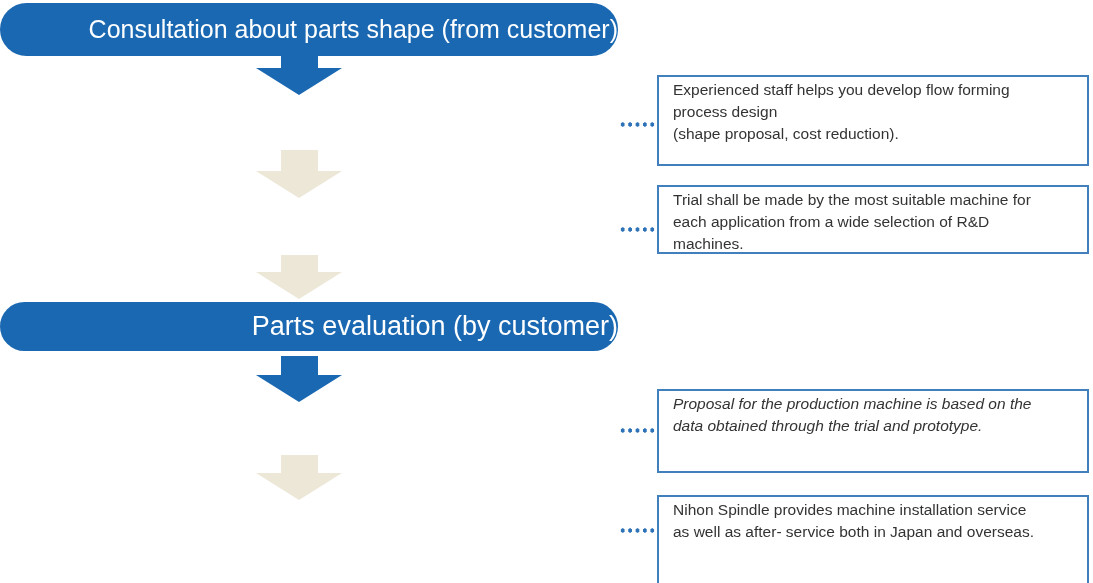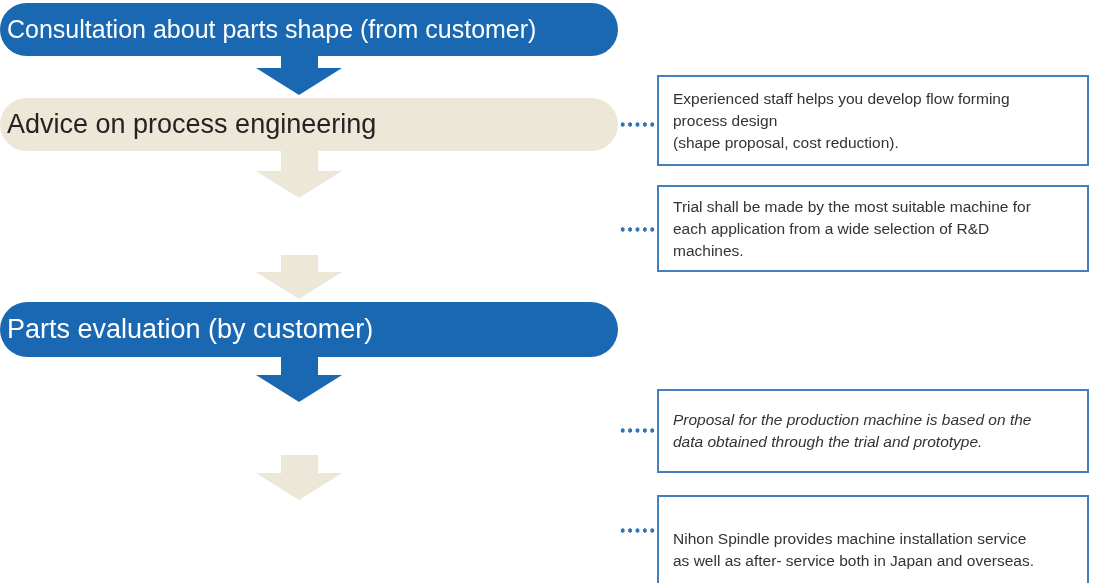--- a/index.html
+++ b/index.html
@@ -16,21 +16,21 @@
     overflow: hidden;
   }
   
   .pill {
     position: absolute;
     left: 0;
     width: 618px;
     border-radius: 28px;
     display: flex;
     align-items: center;
-    justify-content: flex-start;
+    justify-content: flex-end;
     box-sizing: border-box;
     text-align: center;
     padding-left: 7px;
   }
   .pill.blue {
     background: var(--blue, #1a68b1);
     color: var(--pill_text_light, #ffffff);
     font-size: 25px;
   }
   .pill.blue.lg { font-size: 27px; }
@@ -78,43 +78,40 @@
   }
   
   .note {
     position: absolute;
     left: 657px;
     width: 432px;
     box-sizing: border-box;
     border: 2px solid var(--box_border, #4280bd);
     background: #ffffff;
     display: flex;
-    align-items: center;
+    align-items: flex-start;
     padding: 2px 4px 2px 14px;
     color: var(--box_text, #333333);
     font-size: 15.5px;
     line-height: 22px;
   }
   .note-text { white-space: pre-line; }
 </style>
 </head>
 <body>
 
 <div class="canvas">
 
   <div class="pill blue" style="top:3px;height:53px;">
     <span>Consultation about parts shape (from customer)</span>
   </div>
 
-  <div class="pill beige" style="top:98px;height:53px;">
-    <span>Advice on process engineering</span>
-  </div>
 
 
-  <div class="pill blue lg" style="top:302px;height:55px;">
+  <div class="pill blue lg" style="top:302px;height:49px;">
     <span>Parts evaluation (by customer)</span>
   </div>
 
 
 
   <div class="arrow blue" style="top:55px;">
     <div class="stem" style="height:13px;"></div>
     <div class="head"></div>
   </div>
 
@@ -142,21 +139,21 @@
   <div class="dots" style="top:227px;"></div>
   <div class="dots" style="top:428px;"></div>
   <div class="dots" style="top:528px;"></div>
 
   <div class="note" style="top:75px;height:91px;">
     <span class="note-text">Experienced staff helps you develop flow forming
 process design
 (shape proposal, cost reduction).</span>
   </div>
 
-  <div class="note" style="top:185px;height:87px;">
+  <div class="note" style="top:185px;height:69px;">
     <span class="note-text">Trial shall be made by the most suitable machine for
 each application from a wide selection of R&amp;D
 machines.</span>
   </div>
 
   <div class="note" style="top:389px;height:84px;font-style:italic;">
     <span class="note-text">Proposal for the production machine is based on the
 data obtained through the trial and prototype.</span>
   </div>
 

